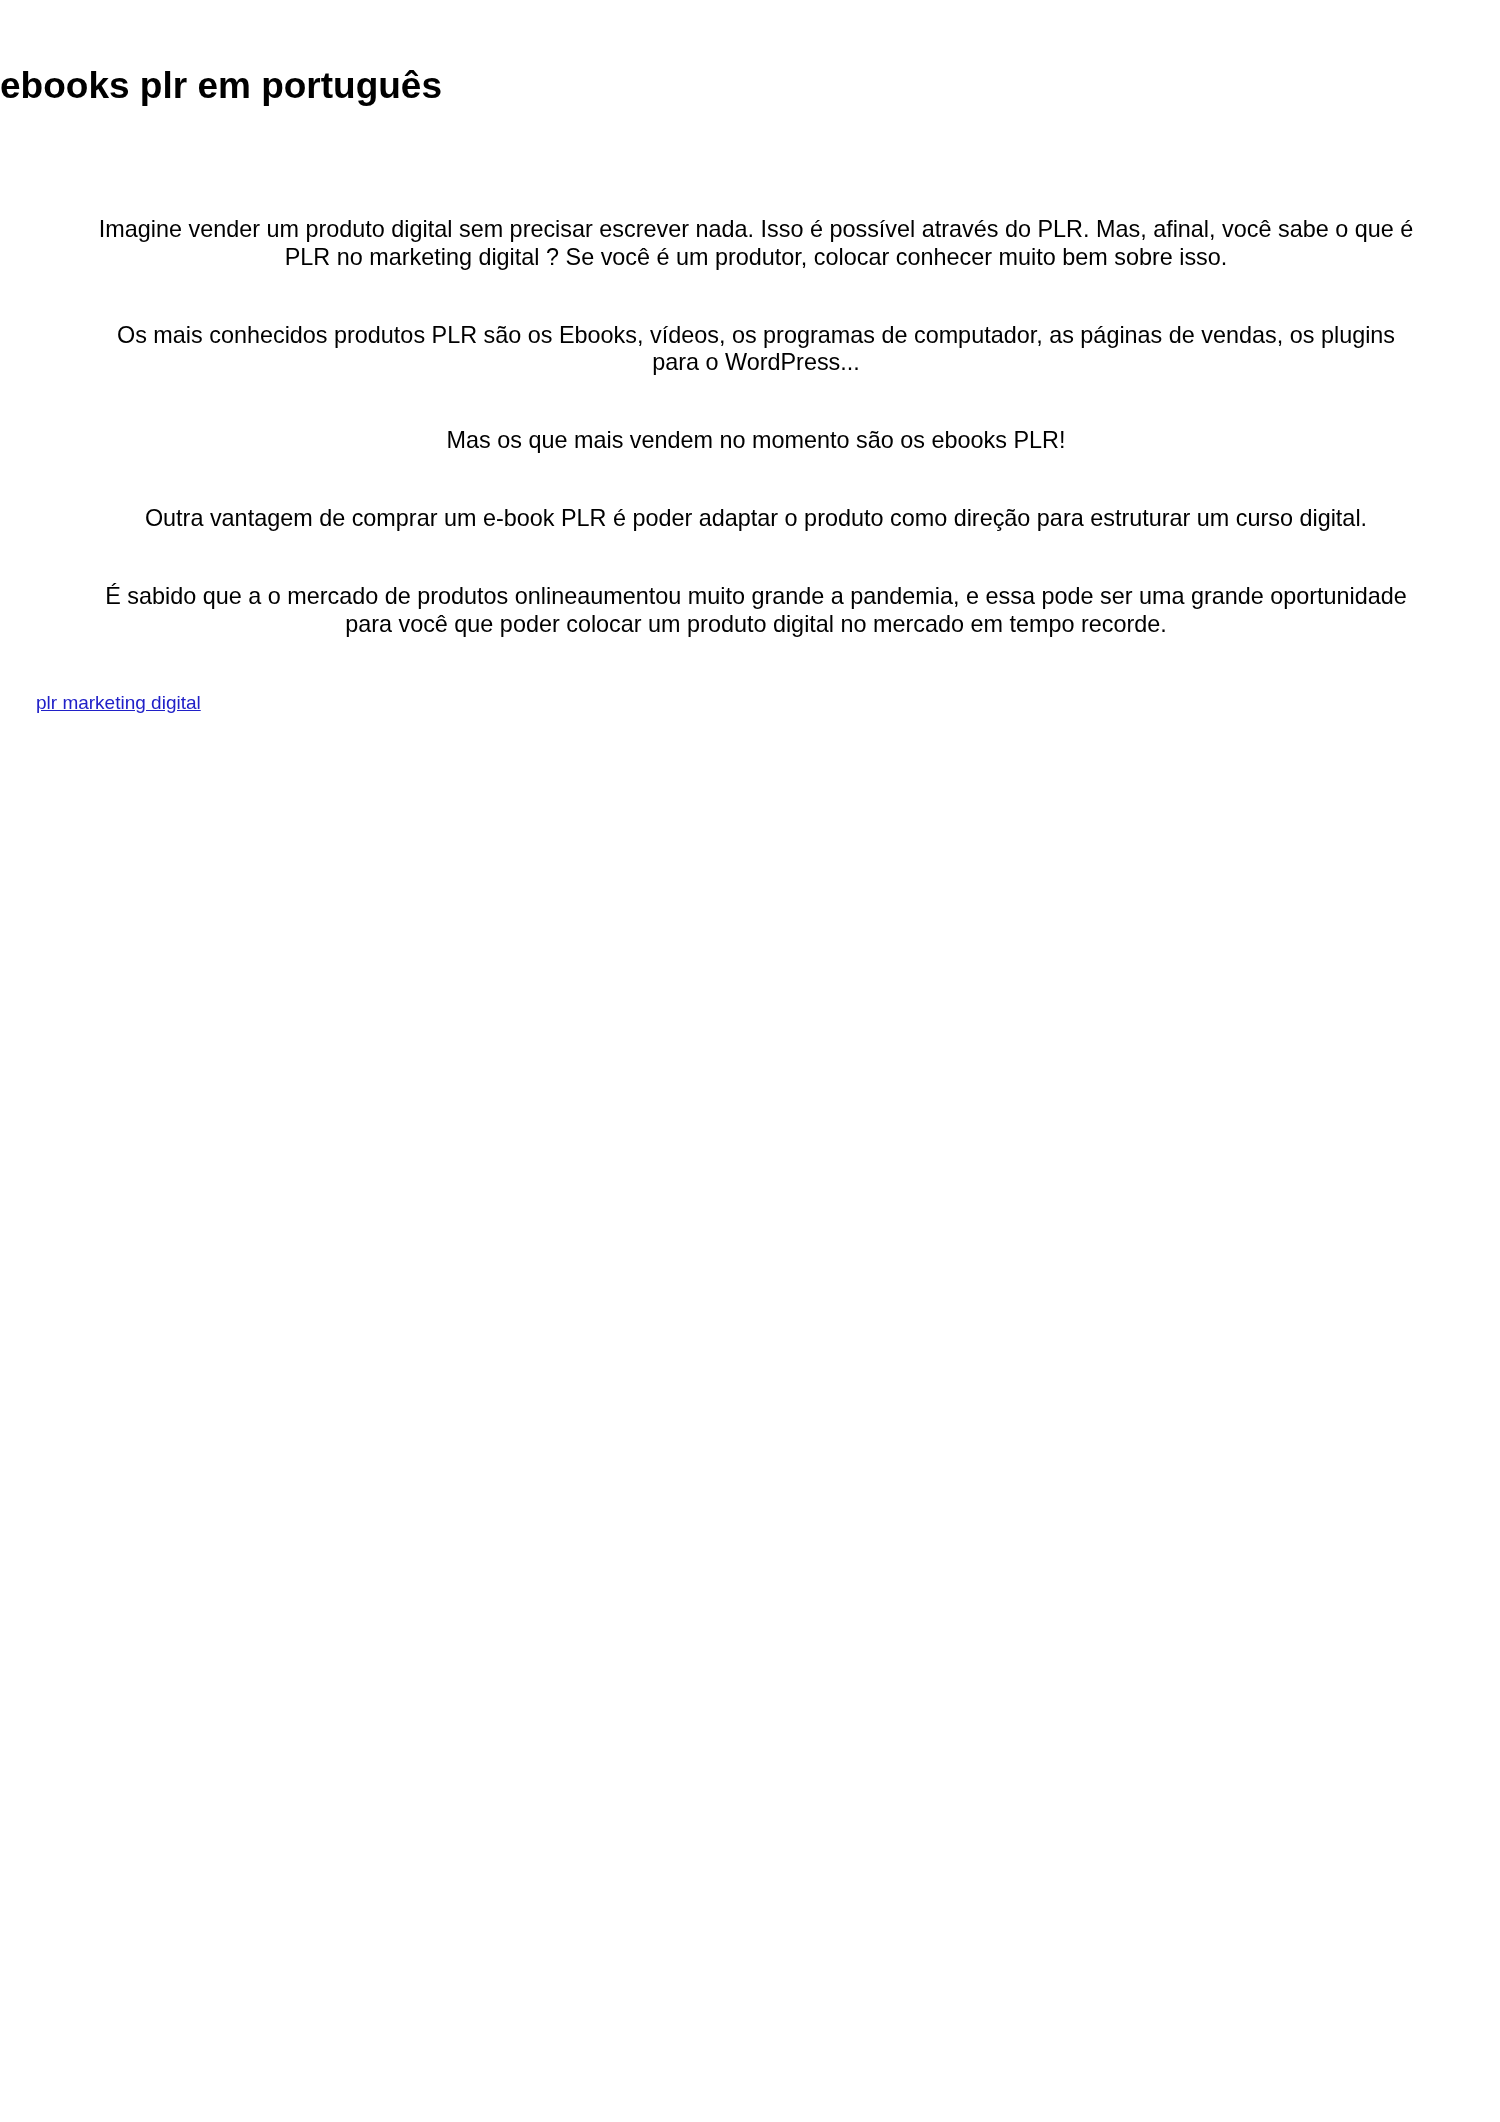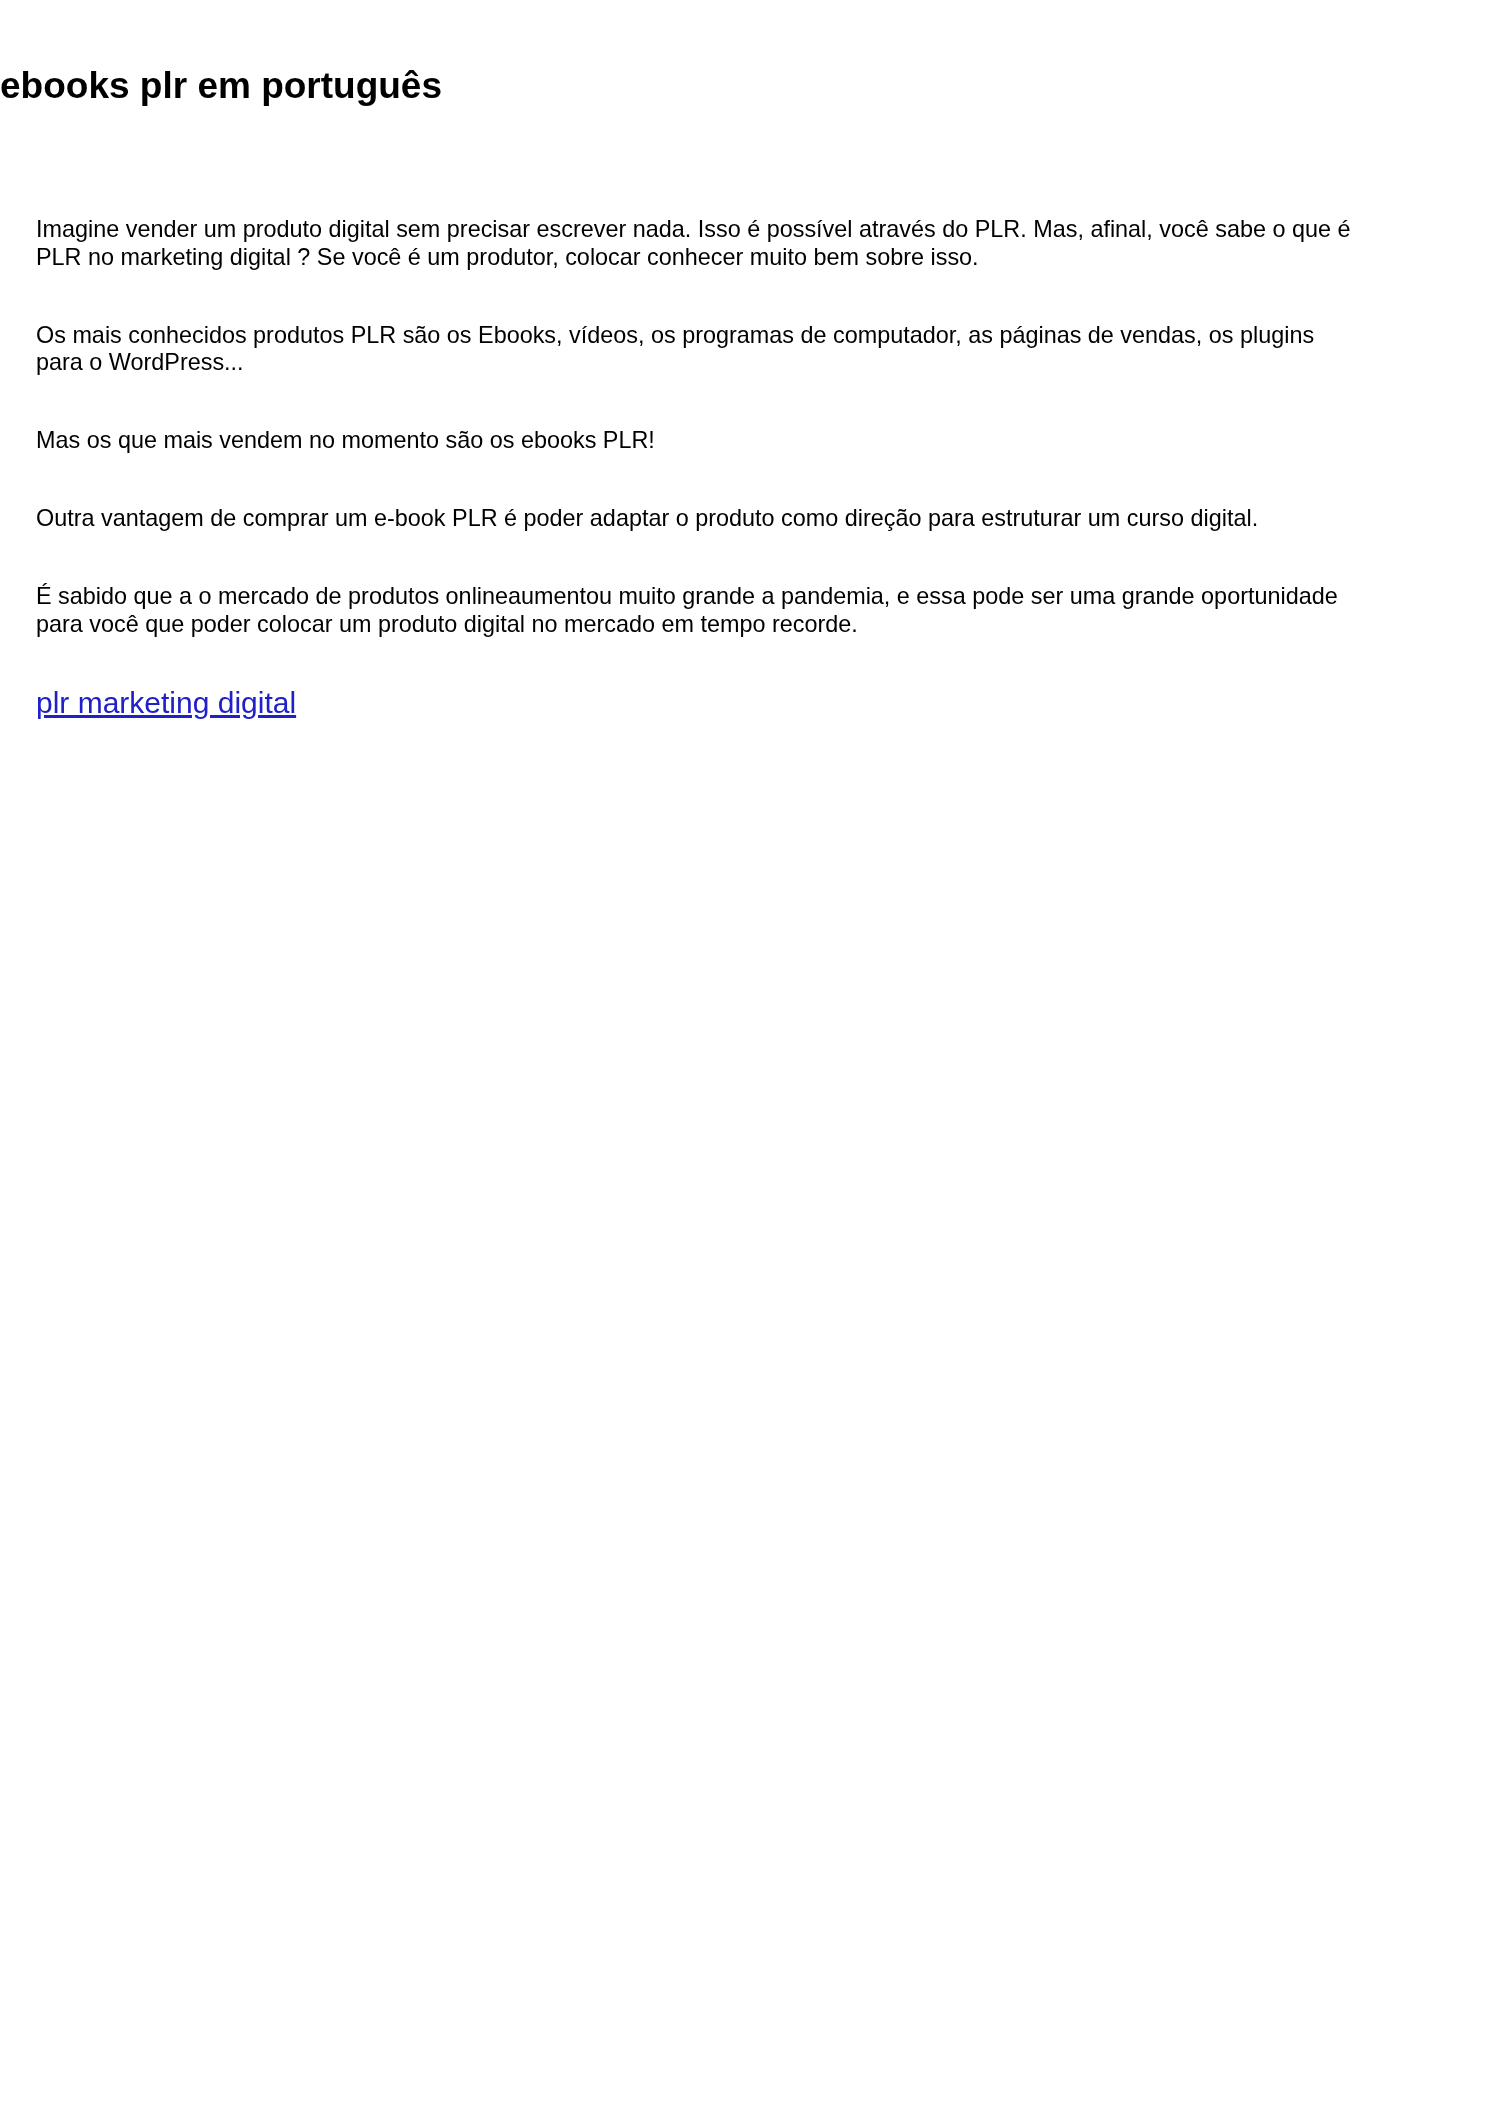--- a/index.html
+++ b/index.html
@@ -30,27 +30,28 @@
       position: absolute;
       top: 216px;
       left: 36px;
       width: 1440px;
     }
     .para {
       font-size: 23.4px;
       line-height: 27.5px;
       margin: 0 0 50.5px 0;
       white-space: normal;
+      text-align: center;
     }
     .para .line {
       display: block;
       white-space: nowrap;
     }
     .link {
-      font-size: 30px;
+      font-size: 19px;
       line-height: 27.5px;
       color: #2020c8;
       text-decoration: underline;
       cursor: pointer;
       display: inline-block;
     }
   </style>
 </head>
 <body>
 

